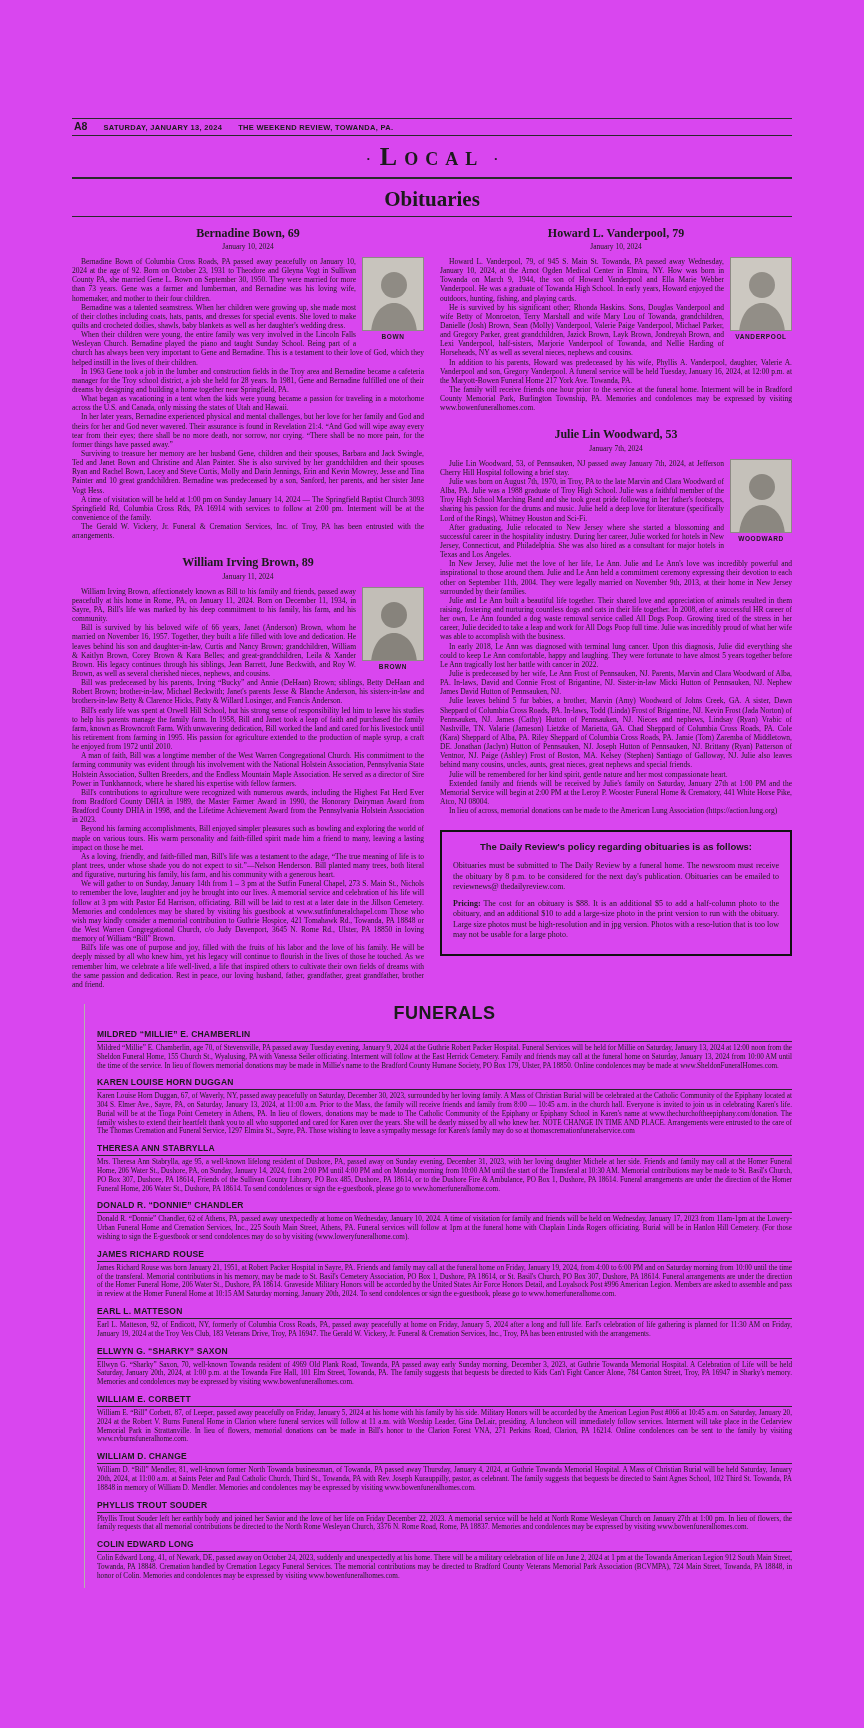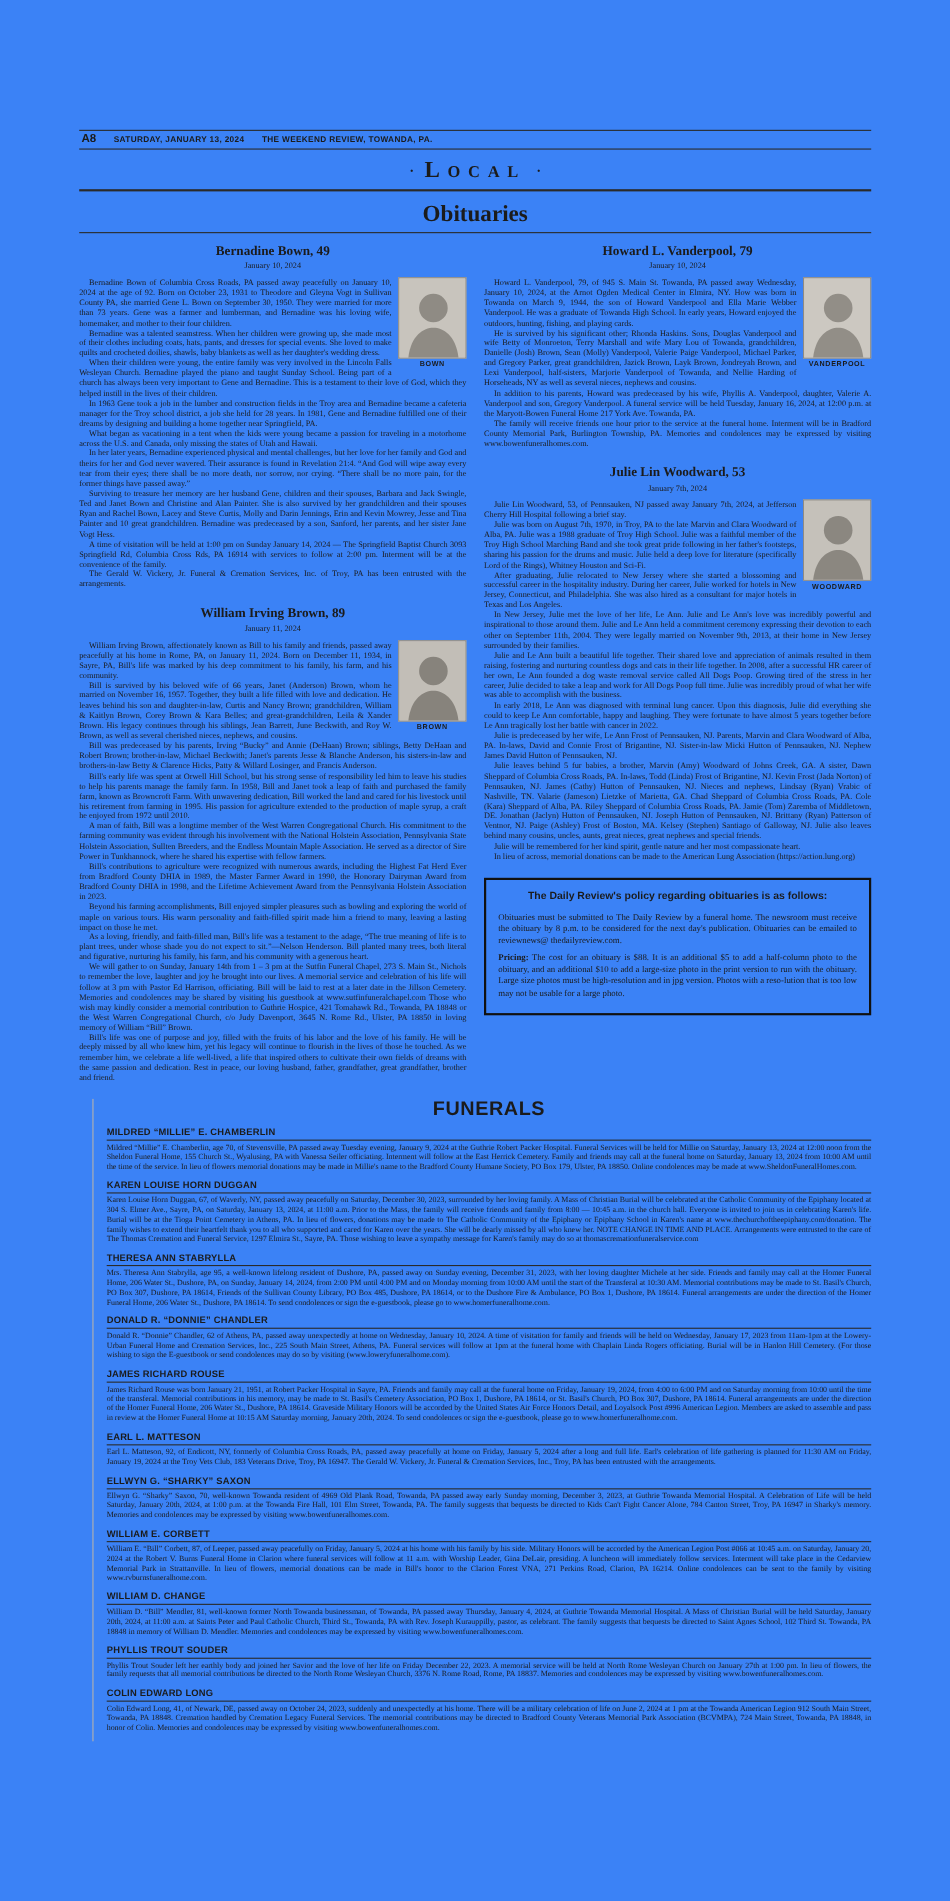--- a/index.html
+++ b/index.html
@@ -1,27 +1,27 @@
 <!DOCTYPE html>
 <html><head>
 <meta charset="utf-8">
 <style>
   * { margin:0; padding:0; box-sizing:border-box; }
   html,body { width:864px; height:1728px; }
   body { background:#e9e7e2; font-family:"Liberation Serif", serif; color:#1b1b1b; }
-  .page { width:864px; height:1728px; background:#3b82f6; padding:118px 72px 0; overflow:hidden; position:relative; }
+  .page { width:864px; height:1728px; background:#d946ef; padding:118px 72px 0; overflow:hidden; position:relative; }
 
   
   .masthead-row { display:flex; align-items:baseline; gap:16px; border-top:1px solid #2a2a2a; border-bottom:1px solid #2a2a2a; padding:2px 2px 3px; }
   .page-number { font:700 10.5px/1 "Liberation Sans", sans-serif; }
   .date-line { font:700 7.5px/1 "Liberation Sans", sans-serif; letter-spacing:.3px; }
   .publication { font:700 7.5px/1 "Liberation Sans", sans-serif; letter-spacing:.3px; }
   .banner { text-align:center; padding:6px 0 5px; border-bottom:2px solid #2a2a2a; }
   .banner-bullet { font-size:9px; vertical-align:3px; margin:0 10px; }
-  .banner-title { font-family:"Liberation Serif", serif; font-variant-caps:small-caps; font-weight:700; font-size:21px; letter-spacing:7px; }
+  .banner-title { font-family:"Liberation Serif", serif; font-variant-caps:small-caps; font-weight:700; font-size:26px; letter-spacing:7px; }
 
   
   .content { display:flex; margin-top:9px;flex-direction:column; }
   .obits-area { flex:0 0 446px; }
   .funerals-col { flex:1; margin-left:12px; padding-left:12px; border-left:1px solid #b5b2ac; }
 
   .obit-header { text-align:center; border-bottom:1px solid #2a2a2a; padding-bottom:5px; margin-bottom:9px; }
   .obit-header h2 { font:700 21px/1.1 "Liberation Serif", serif; }
   .obit-columns { display:flex; gap:16px; }
   .obit-col { flex:1; min-width:0; }
@@ -67,21 +67,21 @@
     <div class="obits-area">
       <div class="obit-header">
         <h2>Obituaries</h2>
       </div>
 
       <div class="obit-columns">
 
         <div class="obit-col">
 
           <article class="obit">
-            <h3 class="obit-name">Bernadine Bown, 49</h3>
+            <h3 class="obit-name">Bernadine Bown, 69</h3>
             <div class="obit-date">January 10, 2024</div>
             <div class="obit-body">
               <figure class="photo-wrap">
                 <div class="photo">
                   <svg viewBox="0 0 62 74" width="62" height="74">
                       <rect width="62" height="74" fill="#c8c4bd"></rect>
                       <circle cx="31" cy="27" r="13" fill="#8f8b84"></circle>
                       <path d="M8 74 C10 52 22 45 31 45 C40 45 52 52 54 74 Z" fill="#8f8b84"></path>
                     </svg>
                 </div>
@@ -174,20 +174,21 @@
               <div class="paras">
                   <p>Julie Lin Woodward, 53, of Pennsauken, NJ passed away January 7th, 2024, at Jefferson Cherry Hill Hospital following a brief stay.</p>
                   <p>Julie was born on August 7th, 1970, in Troy, PA to the late Marvin and Clara Woodward of Alba, PA. Julie was a 1988 graduate of Troy High School. Julie was a faithful member of the Troy High School Marching Band and she took great pride following in her father's footsteps, sharing his passion for the drums and music. Julie held a deep love for literature (specifically Lord of the Rings), Whitney Houston and Sci-Fi.</p>
                   <p>After graduating, Julie relocated to New Jersey where she started a blossoming and successful career in the hospitality industry. During her career, Julie worked for hotels in New Jersey, Connecticut, and Philadelphia. She was also hired as a consultant for major hotels in Texas and Los Angeles.</p>
                   <p>In New Jersey, Julie met the love of her life, Le Ann. Julie and Le Ann's love was incredibly powerful and inspirational to those around them. Julie and Le Ann held a commitment ceremony expressing their devotion to each other on September 11th, 2004. They were legally married on November 9th, 2013, at their home in New Jersey surrounded by their families.</p>
                   <p>Julie and Le Ann built a beautiful life together. Their shared love and appreciation of animals resulted in them raising, fostering and nurturing countless dogs and cats in their life together. In 2008, after a successful HR career of her own, Le Ann founded a dog waste removal service called All Dogs Poop. Growing tired of the stress in her career, Julie decided to take a leap and work for All Dogs Poop full time. Julie was incredibly proud of what her wife was able to accomplish with the business.</p>
                   <p>In early 2018, Le Ann was diagnosed with terminal lung cancer. Upon this diagnosis, Julie did everything she could to keep Le Ann comfortable, happy and laughing. They were fortunate to have almost 5 years together before Le Ann tragically lost her battle with cancer in 2022.</p>
                   <p>Julie is predeceased by her wife, Le Ann Frost of Pennsauken, NJ. Parents, Marvin and Clara Woodward of Alba, PA. In-laws, David and Connie Frost of Brigantine, NJ. Sister-in-law Micki Hutton of Pennsauken, NJ. Nephew James David Hutton of Pennsauken, NJ.</p>
                   <p>Julie leaves behind 5 fur babies, a brother, Marvin (Amy) Woodward of Johns Creek, GA. A sister, Dawn Sheppard of Columbia Cross Roads, PA. In-laws, Todd (Linda) Frost of Brigantine, NJ. Kevin Frost (Jada Norton) of Pennsauken, NJ. James (Cathy) Hutton of Pennsauken, NJ. Nieces and nephews, Lindsay (Ryan) Vrabic of Nashville, TN. Valarie (Jameson) Lietzke of Marietta, GA. Chad Sheppard of Columbia Cross Roads, PA. Cole (Kara) Sheppard of Alba, PA. Riley Sheppard of Columbia Cross Roads, PA. Jamie (Tom) Zaremba of Middletown, DE. Jonathan (Jaclyn) Hutton of Pennsauken, NJ. Joseph Hutton of Pennsauken, NJ. Brittany (Ryan) Patterson of Ventnor, NJ. Paige (Ashley) Frost of Boston, MA. Kelsey (Stephen) Santiago of Galloway, NJ. Julie also leaves behind many cousins, uncles, aunts, great nieces, great nephews and special friends.</p>
                   <p>Julie will be remembered for her kind spirit, gentle nature and her most compassionate heart.</p>
+                  <p>Extended family and friends will be received by Julie's family on Saturday, January 27th at 1:00 PM and the Memorial Service will begin at 2:00 PM at the Leroy P. Wooster Funeral Home &amp; Crematory, 441 White Horse Pike, Atco, NJ 08004.</p>
                   <p>In lieu of across, memorial donations can be made to the American Lung Association (https://action.lung.org)</p>
                 </div>
             </div>
           </article>
 
           <div class="policy-box">
             <div class="policy-title">The Daily Review's policy regarding obituaries is as follows:</div>
             <p>Obituaries must be submitted to The Daily Review by a funeral home. The newsroom must receive the obituary by 8 p.m. to be considered for the next day's publication. Obituaries can be emailed to reviewnews@ thedailyreview.com.</p>
             <p><strong>Pricing:</strong> <span>The cost for an obituary is $88. It is an additional $5 to add a half-column photo to the obituary, and an additional $10 to add a large-size photo in the print version to run with the obituary. Large size photos must be high-resolution and in jpg version. Photos with a reso-lution that is too low may not be usable for a large photo.</span></p>
           </div>

